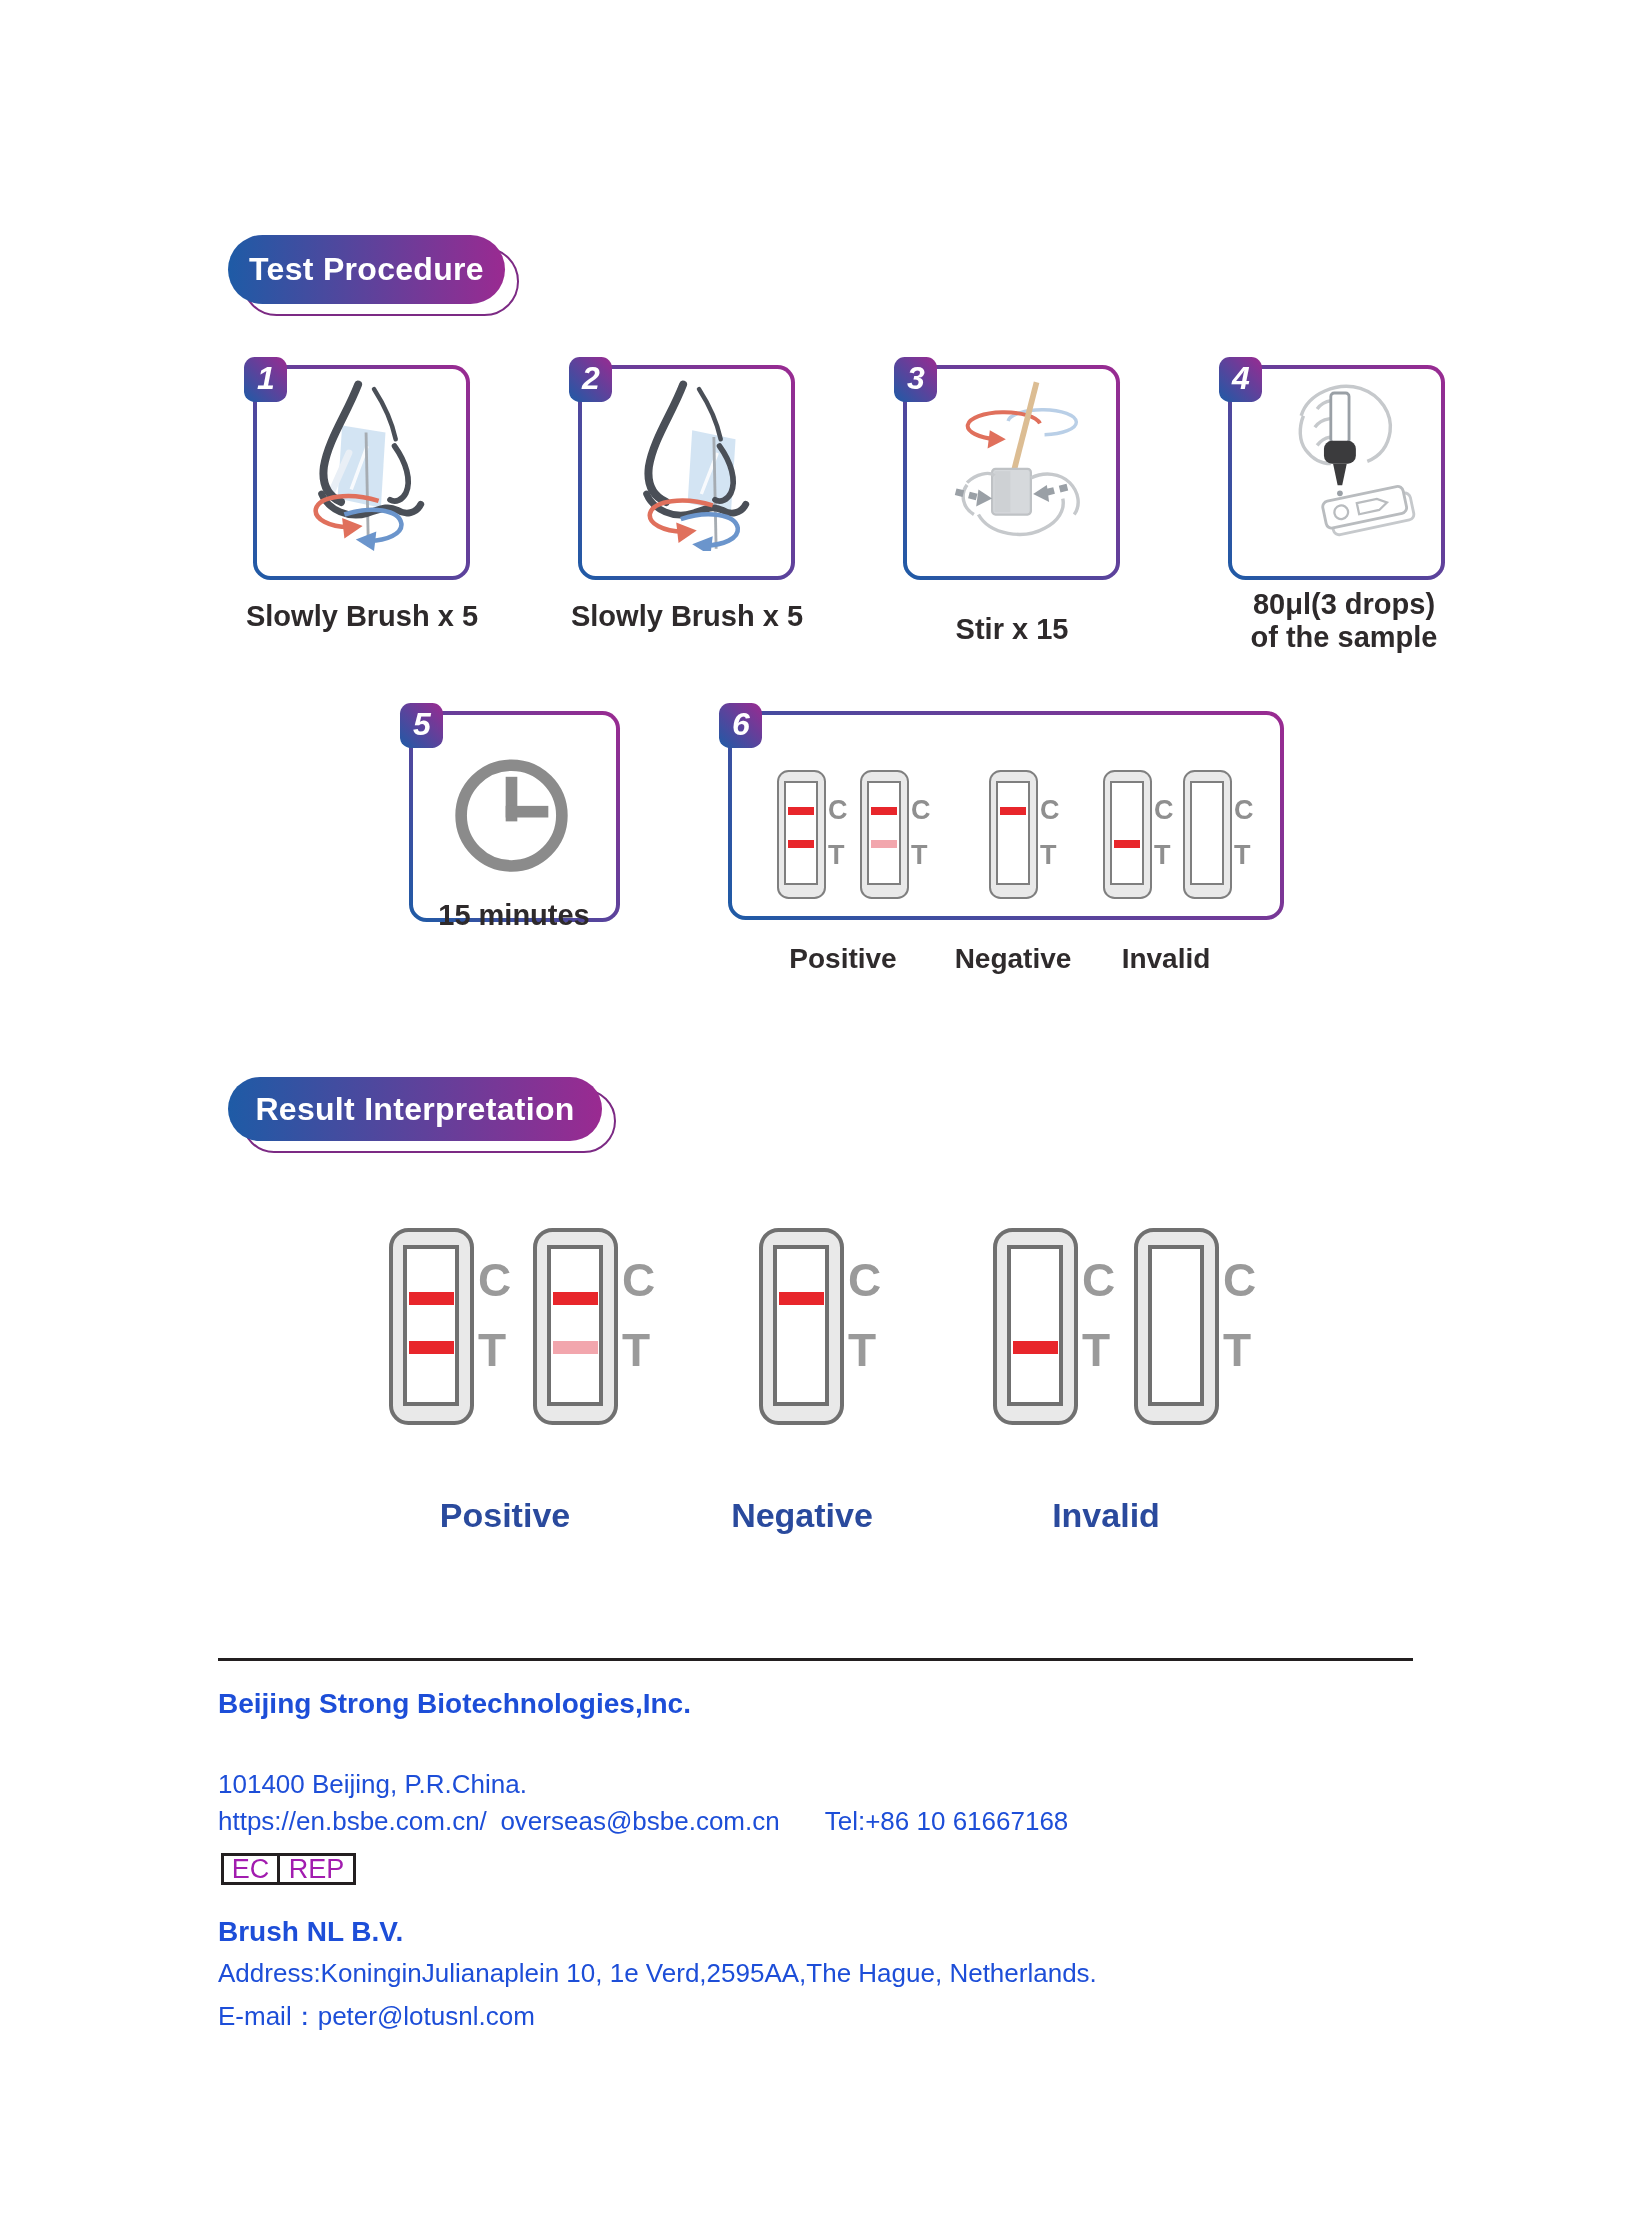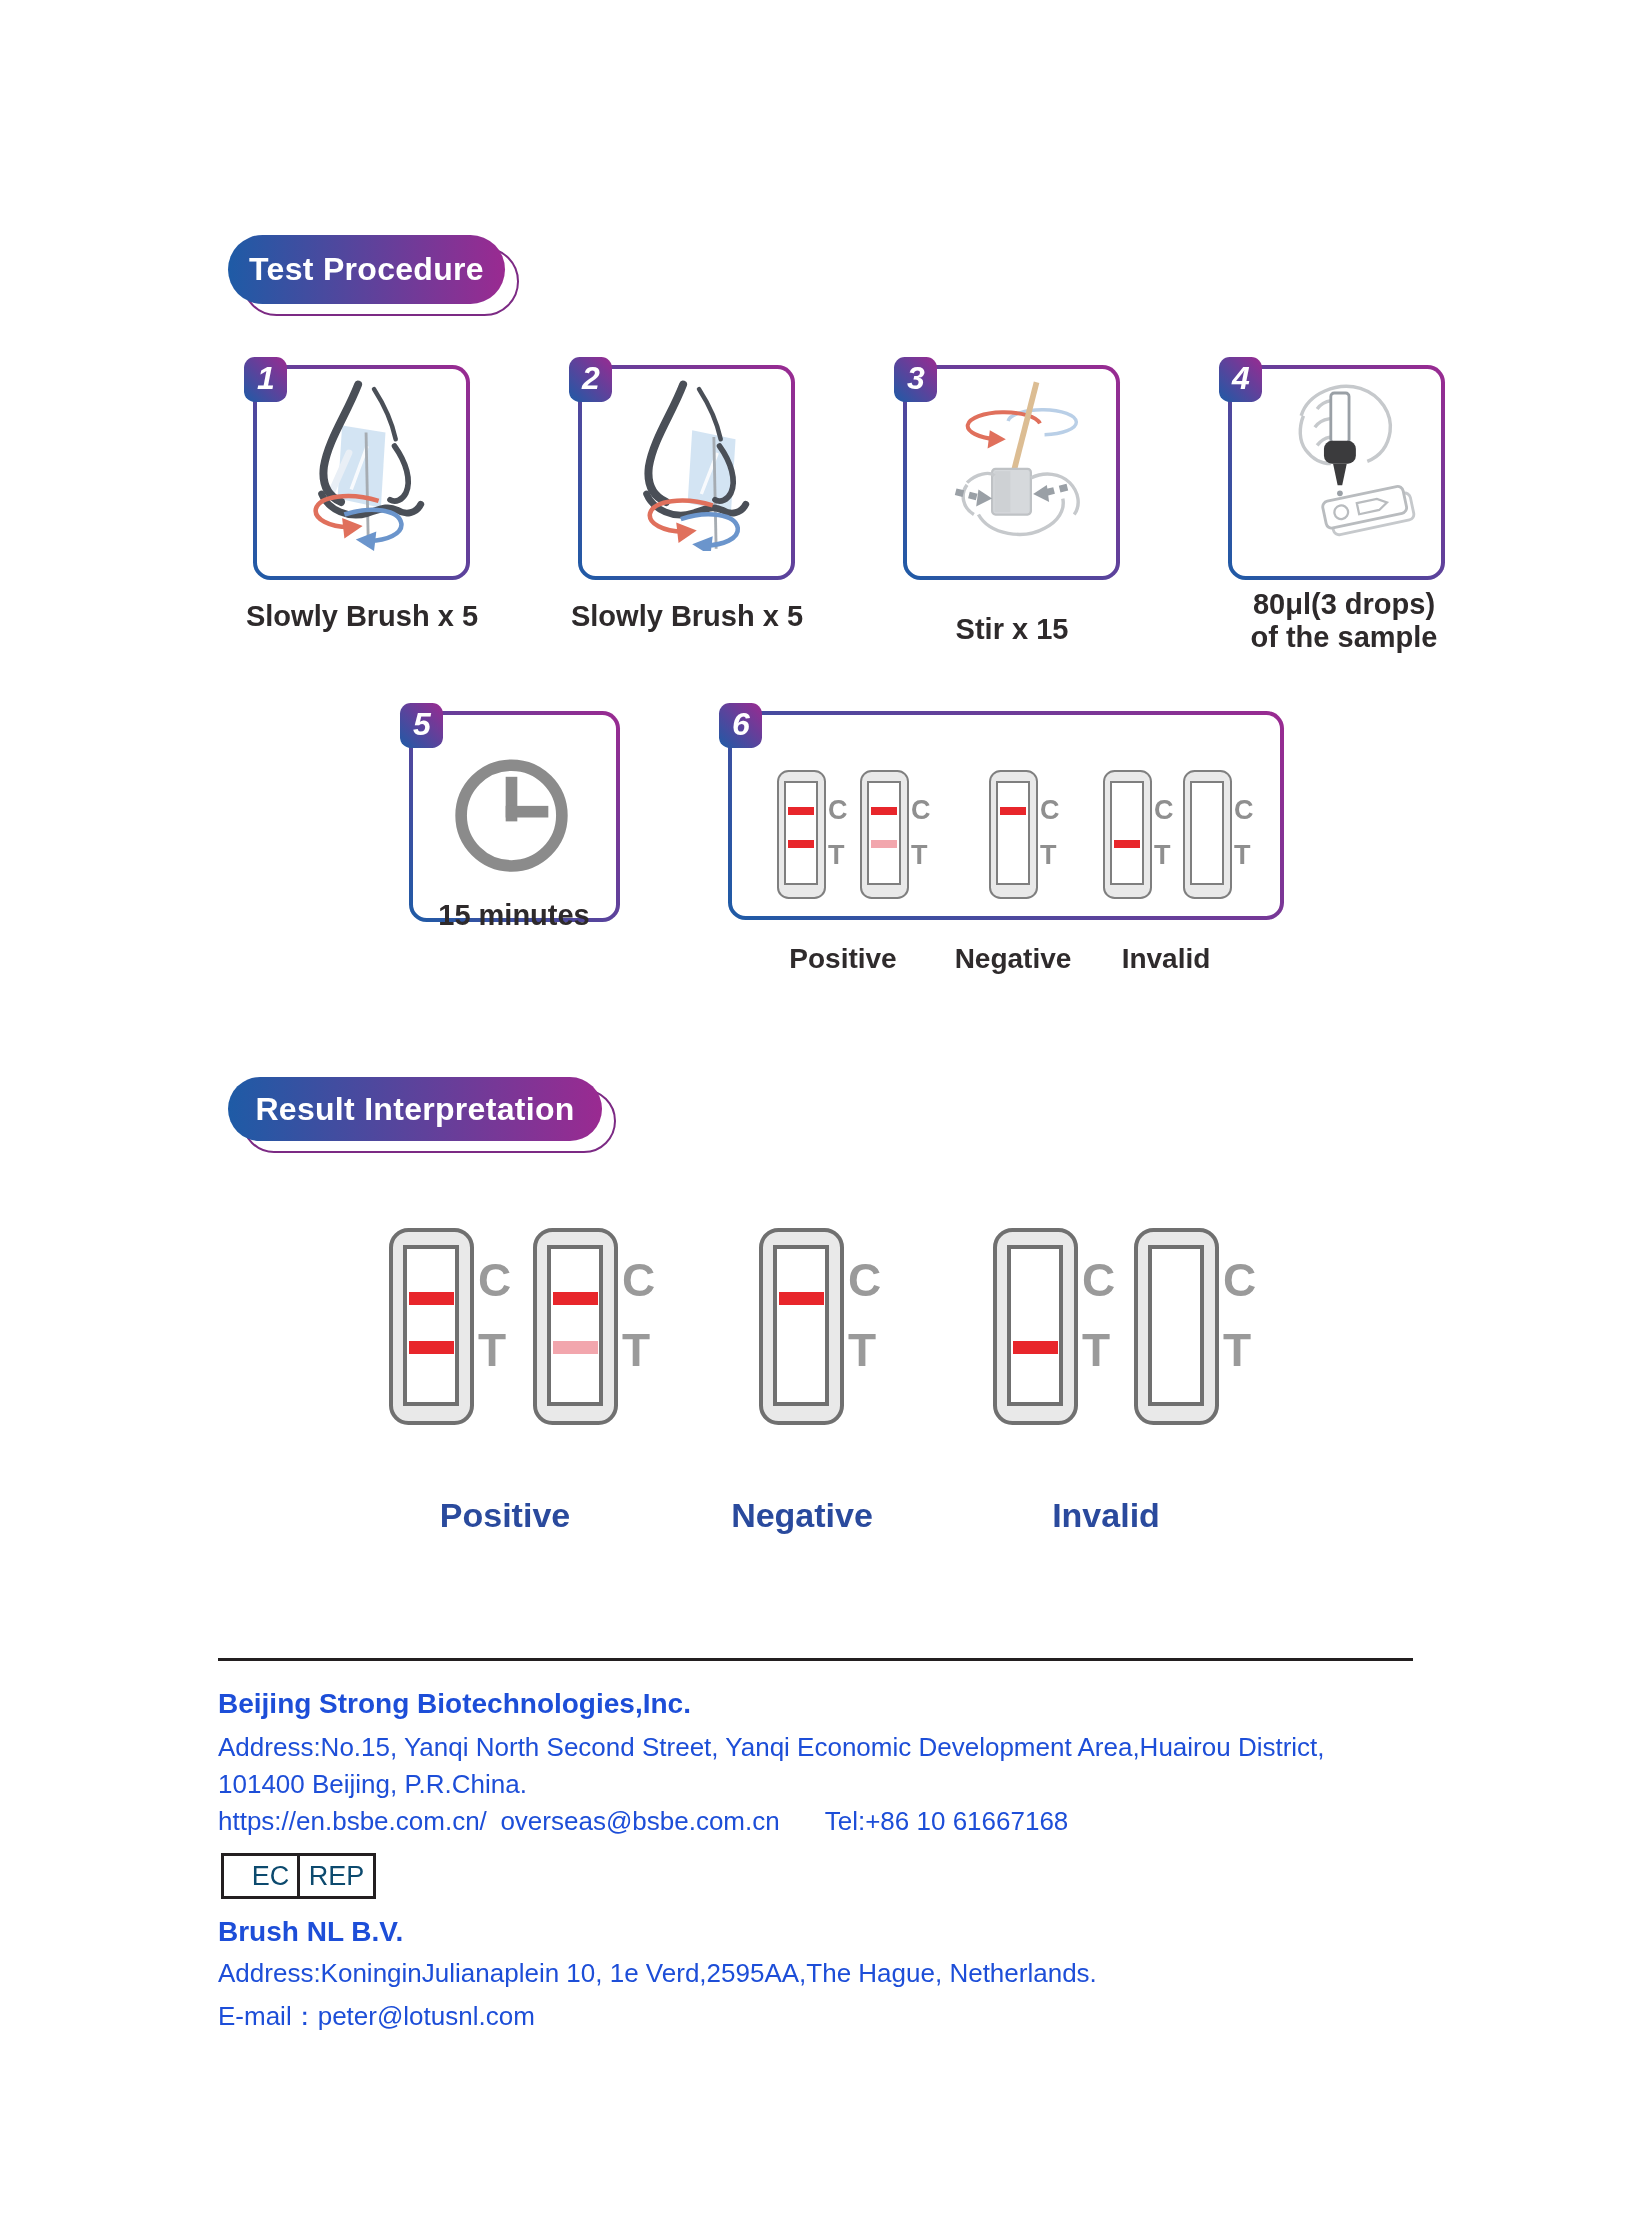--- a/index.html
+++ b/index.html
@@ -56,23 +56,23 @@
   .result-caption-lg{position:absolute;transform:translateX(-50%);white-space:nowrap;
                      font-size:34px;font-weight:700;color:var(--label-blue,#2a4a9d);}
 
   
   .footer-rule{position:absolute;left:218px;top:1658px;width:1195px;height:2.9px;background:#231f20;}
   .f-text{position:absolute;left:218px;color:#1d4ed8;font-size:26px;white-space:nowrap;}
   .f-bold{font-weight:700;font-size:28px;}
   .contact-row{display:flex;align-items:baseline;}
   .contact-row .em{margin-left:13.6px;}
   .contact-row .tel{margin-left:45px;}
-  .ecrep{position:absolute;left:221px;top:1853px;display:inline-flex;height:46px;
+  .ecrep{position:absolute;left:221px;top:1853px;display:inline-flex;height:32px;
          border:3.9px solid #231f20;box-sizing:border-box;align-items:center;
-         font-size:27px;font-weight:500;color:#0c4a6e;padding-left:20px;}
+         font-size:27px;font-weight:500;color:#a21caf;}
   .ecrep .ec{padding:0 7.8px;border-right:3.9px solid #231f20;height:100%;display:flex;align-items:center;}
   .ecrep .rep{padding:0 8.7px;height:100%;display:flex;align-items:center;}
 
   svg{display:block;}
 </style>
 </head>
 <body>
 
 <div class="page">
 
@@ -265,21 +265,20 @@
       <div class="cassette cassette-lg" style="left: 1134px; top: 1228px;">
         <div class="window"></div>
         <span class="ct c-label">C</span>
         <span class="ct t-label">T</span>
       </div>
       <div class="result-caption-lg" style="left: 1106px; top: 1496px;">Invalid</div>
     </div>
 
   <div class="footer-rule"></div>
   <div class="f-text f-bold" style="top:1688px">Beijing Strong Biotechnologies,Inc.</div>
-  <div class="f-text" style="top:1732px">Address:No.15, Yanqi North Second Street, Yanqi Economic Development Area,Huairou District,</div>
   <div class="f-text" style="top:1769px">101400 Beijing, P.R.China.</div>
   <div class="f-text contact-row" style="top:1806px">
     <span>https://en.bsbe.com.cn/</span>
     <span class="em">overseas@bsbe.com.cn</span>
     <span class="tel">Tel:+86 10 61667168</span>
   </div>
 
   <div class="ecrep">
     <span class="ec">EC</span>
     <span class="rep">REP</span>

